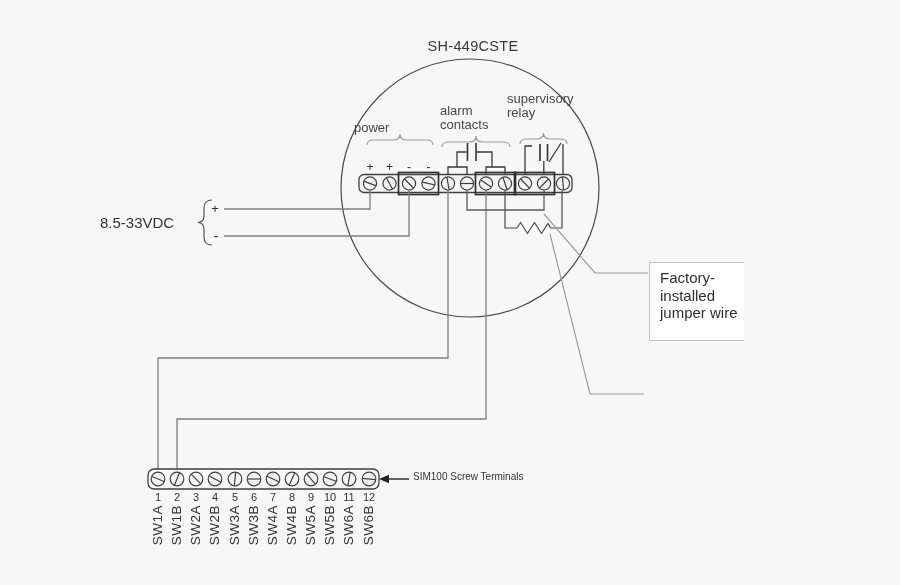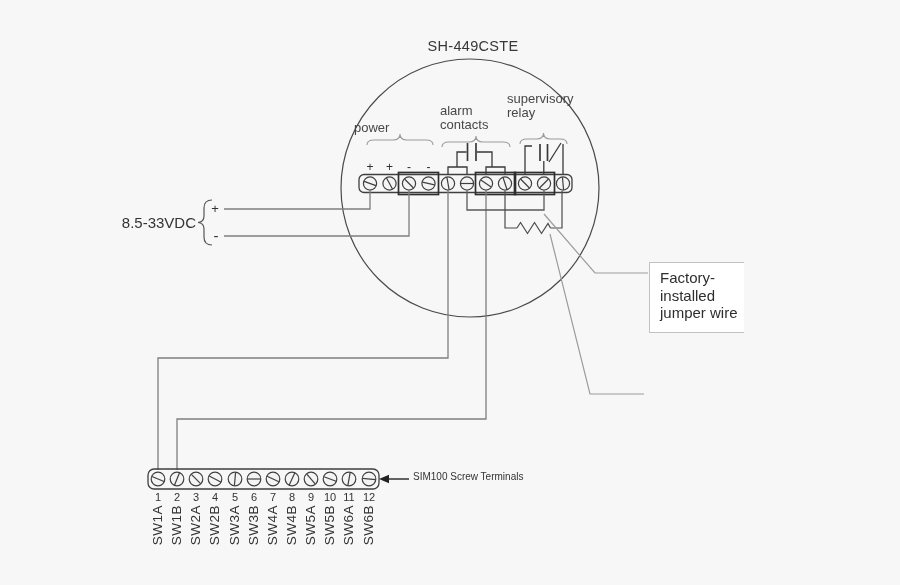--- a/index.html
+++ b/index.html
@@ -7,26 +7,26 @@
           font-family:"Liberation Sans", sans-serif;color:#3a3a3a;}
   .abs{position:absolute;}
   svg{position:absolute;left:0;top:0;}
   .pre{white-space:pre-line;}
   .title{left:398px;top:38px;width:150px;text-align:center;font-size:14.5px;letter-spacing:.3px;color:#383838;}
   .grouplabel{font-size:13px;line-height:13.5px;text-align:left;color:#474747;}
   .gl-power{left:354px;top:121px;width:60px;}
   .gl-alarm{left:440px;top:104px;width:74px;}
   .gl-super{left:507px;top:92px;width:74px;}
   .pol{top:160px;width:14px;text-align:center;font-size:12px;color:#2f2f2f;}
-  .vdc{left:100px;top:214px;width:96px;text-align:right;font-size:15px;color:#333;}
+  .vdc{left:100px;top:214px;width:96px;text-align:left;font-size:15px;color:#333;}
   .srcmark{width:12px;text-align:center;color:#333;}
   .src-plus{left:209px;top:201px;font-size:13px;}
   .src-minus{left:210px;top:227px;font-size:15px;}
   .callout{background:#ffffff;border:1px solid #c2c2c2;font-size:15px;line-height:17.5px;color:#2e2e2e;}
-  .callout1{left:649px;top:262px;width:101px;height:59px;padding:6px 0 4px 10px;}
+  .callout1{left:649px;top:262px;width:101px;height:59px;padding:6px 0 12px 10px;}
   .callout2{left:645px;top:383px;width:130px;height:72px;padding:6px 0 0 10px;}
   .simlabel{left:413px;top:471px;font-size:10px;color:#333;}
   .num{top:491px;width:16px;text-align:center;font-size:11px;color:#333;}
   .swlabel{writing-mode:vertical-rl;transform:rotate(180deg);font-size:13.5px;
            letter-spacing:.5px;color:#333;top:505px;}
 </style>
 </head>
 <body>
 
 <div class="canvas">

